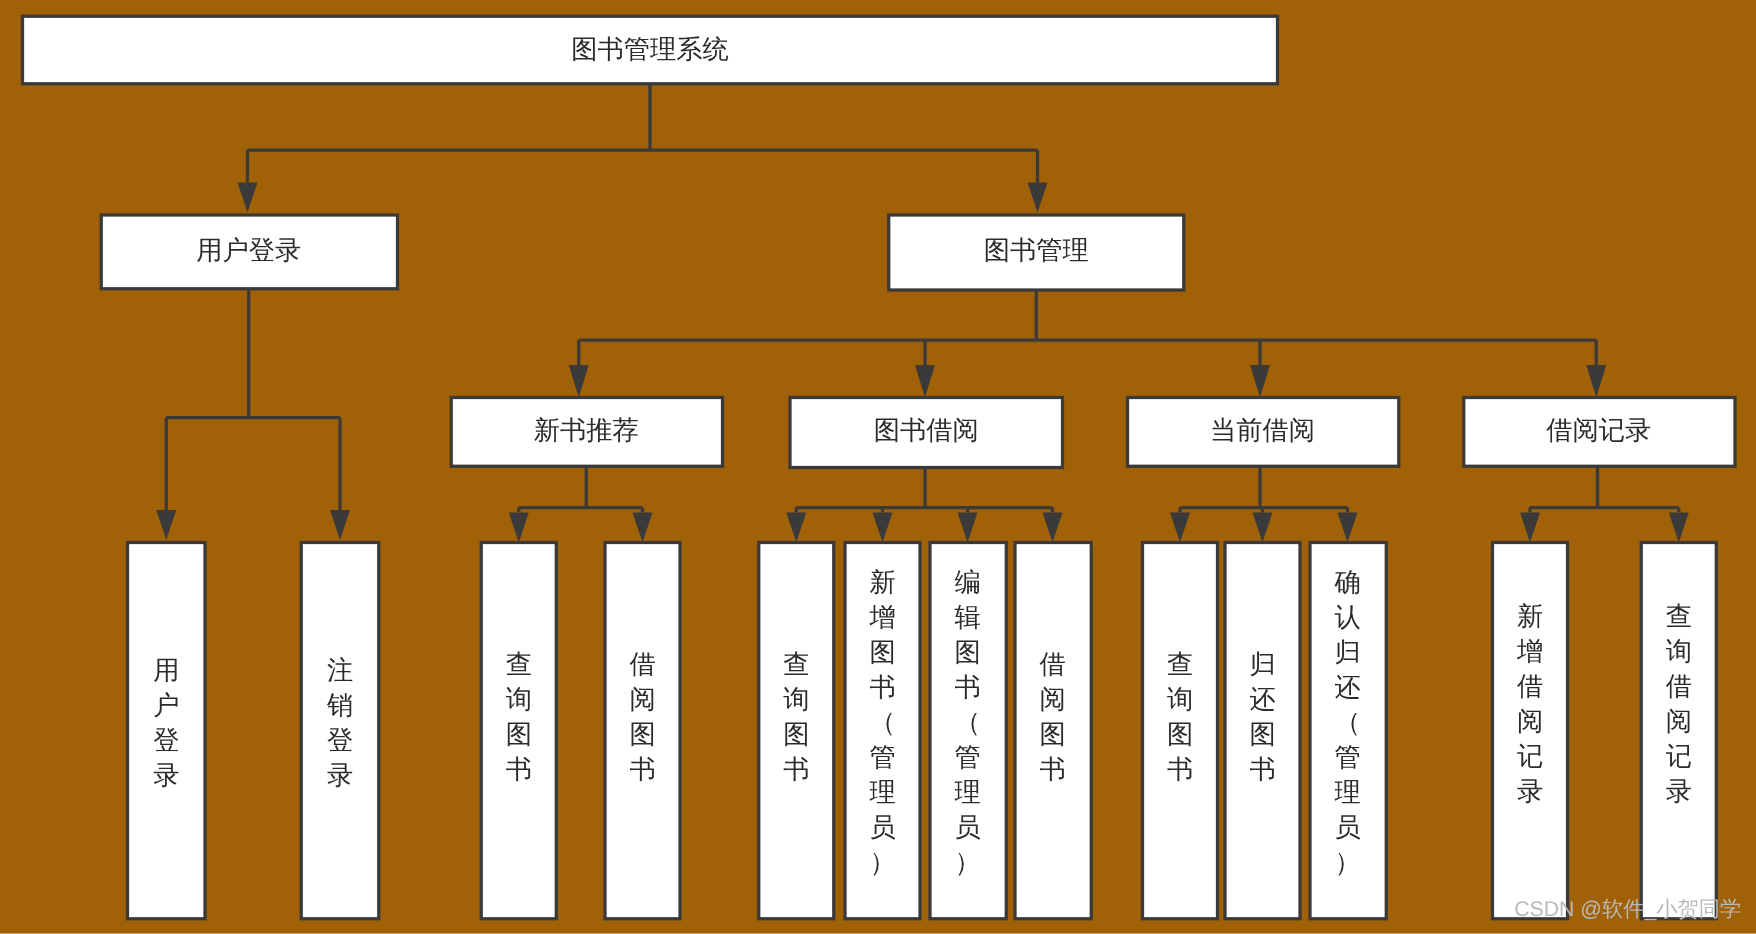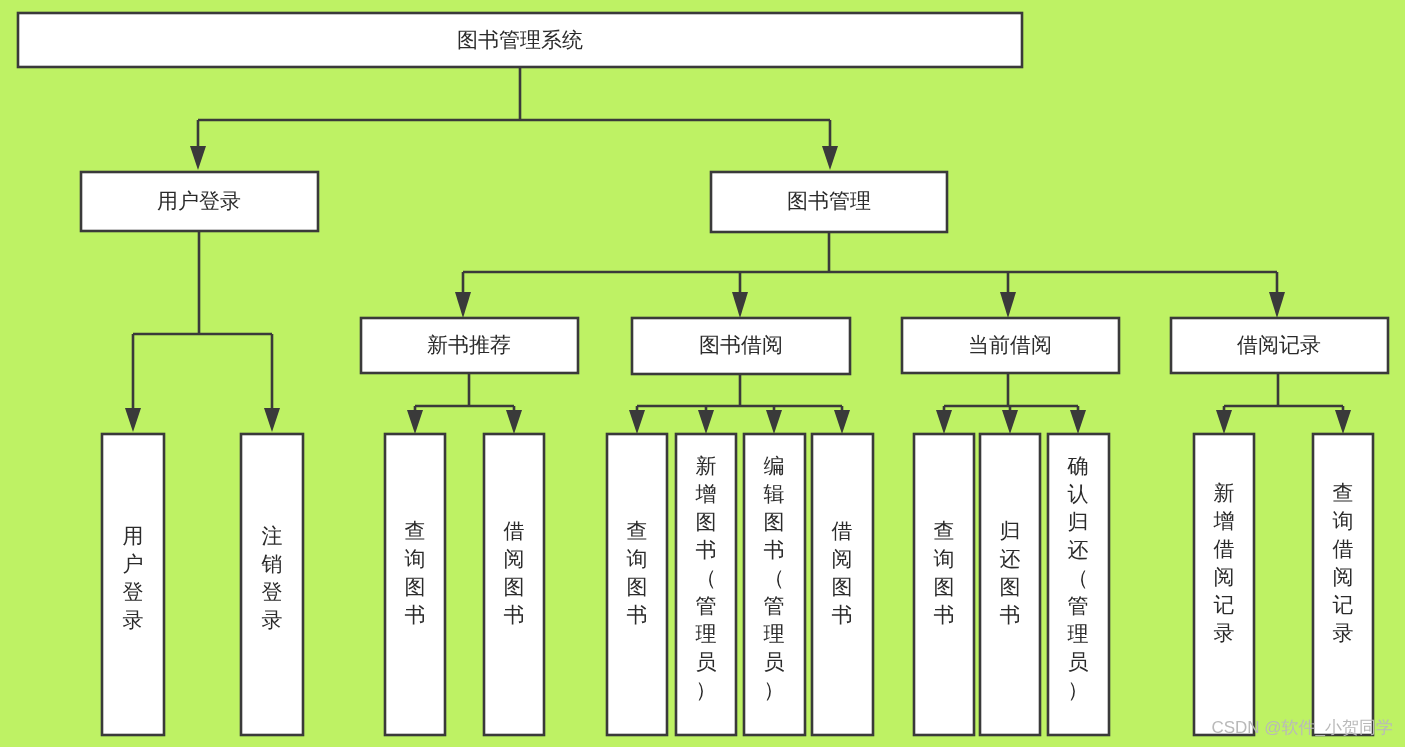--- a/index.html
+++ b/index.html
@@ -10,21 +10,21 @@
   body {
     width: 1405px;
     height: 747px;
     font-family: "Liberation Sans", "DejaVu Sans", sans-serif;
     overflow: hidden;
   }
   #diagram-root {
     position: relative;
     width: 1405px;
     height: 747px;
-    background: #bef264;
+    background: #a16207;
   }
   svg#diagram-svg {
     position: absolute;
     inset: 0;
     width: 1405px;
     height: 747px;
     display: block;
   }
   .node-rect {
     fill: #ffffff;

